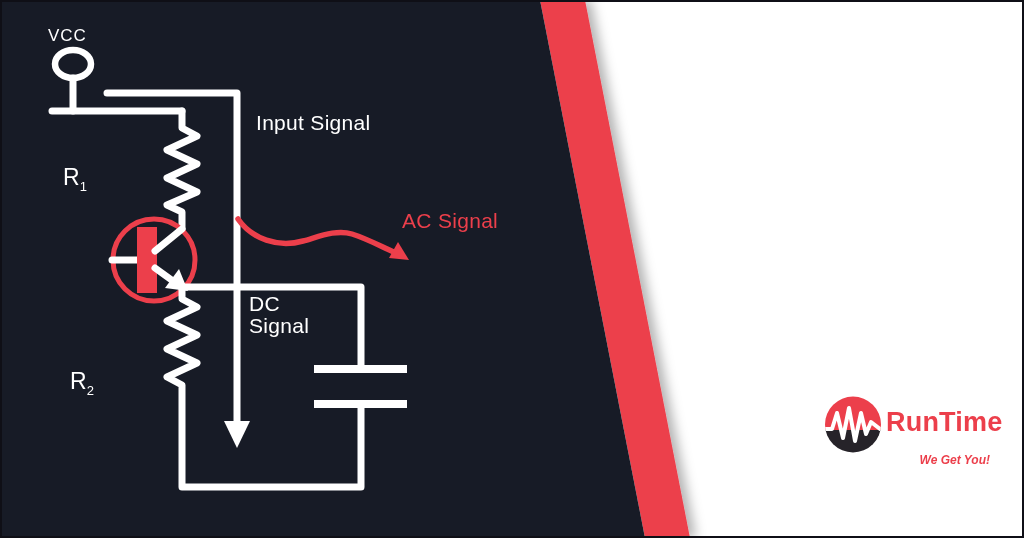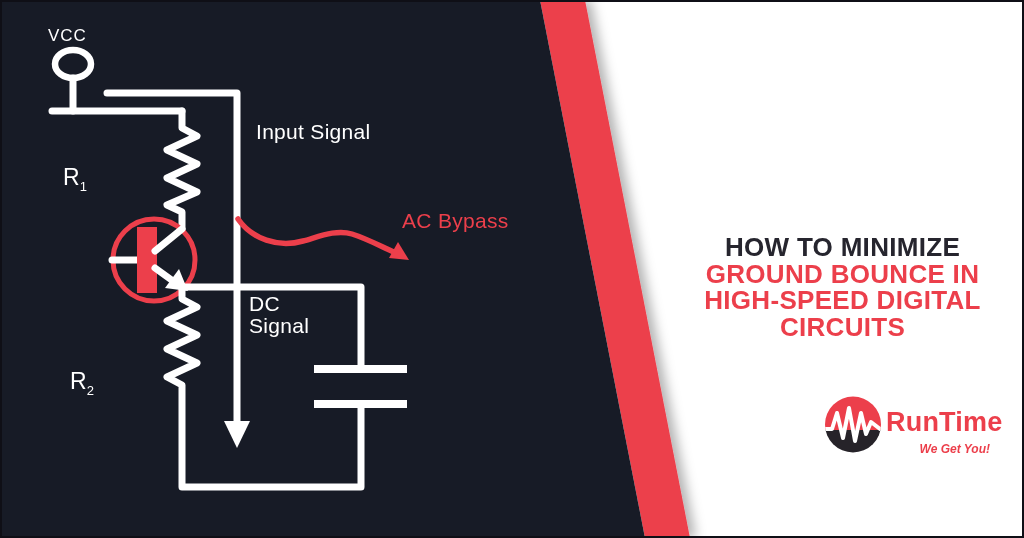--- a/index.html
+++ b/index.html
@@ -39,21 +39,21 @@
     position:absolute;left:670px;top:234px;width:345px;text-align:center;z-index:5;
     font-weight:bold;font-size:26px;line-height:26.5px;letter-spacing:.3px;
   }
   .title-line-dark{color:var(--title-dark);}
   .title-line-red{color:var(--accent-red);}
   
   .logo{position:absolute;left:824px;top:396px;z-index:5;display:flex;align-items:flex-start;}
   .logo-mark{width:58px;height:58px;}
   .logo-text{margin-left:4px;padding-top:13px;width:104px;}
   .brand-name{color:var(--accent-red);font-weight:bold;font-size:27px;line-height:27px;letter-spacing:.2px;}
-  .brand-tagline{color:var(--accent-red);font-weight:bold;font-style:italic;font-size:12px;text-align:right;margin-top:6px;}
+  .brand-tagline{color:var(--accent-red);font-weight:bold;font-style:italic;font-size:12px;text-align:right;margin-top:17px;}
 </style>
 </head>
 <body>
 
 <div class="frame">
 
   <svg class="layer" viewBox="0 0 1024 538">
     <defs>
       <filter id="bandShadow" x="-50%" y="-50%" width="200%" height="200%">
         <feDropShadow dx="6" dy="0" stdDeviation="6" flood-color="#000000" flood-opacity="0.3"></feDropShadow>
@@ -98,33 +98,27 @@
       <polygon class="red-fill" points="409,260 389,258 398,242"></polygon>
     </g>
   </svg>
 
   <div class="label lbl-vcc" style="left:48px;top:26px">VCC</div>
 
   <div class="label r-label" style="left:63px;top:164px"><span>R</span><sub>1</sub></div>
 
   <div class="label r-label" style="left:70px;top:368px"><span>R</span><sub>2</sub></div>
 
-  <div class="label lbl-signal" style="left:256px;top:120px">Input Signal</div>
+  <div class="label lbl-signal" style="left:256px;top:111px">Input Signal</div>
 
   <div class="label lbl-signal lbl-dc" style="left:249px;top:293px">DC Signal</div>
 
-  <div class="label lbl-signal lbl-red" style="left:402px;top:209px">AC Bypass</div>
+  <div class="label lbl-signal lbl-red" style="left:402px;top:209px">AC Signal</div>
 
 
-  <div class="title-block">
-    <div class="title-line-dark">HOW TO MINIMIZE</div>
-    <div class="title-line-red">GROUND BOUNCE IN</div>
-    <div class="title-line-red">HIGH-SPEED DIGITAL</div>
-    <div class="title-line-red">CIRCUITS</div>
-  </div>
 
   <div class="logo">
     <svg class="logo-mark" viewBox="0 0 58 58">
       <defs>
           <clipPath id="logoClip">
             <circle cx="29" cy="28.5" r="28"></circle>
           </clipPath>
         </defs>
       <g clip-path="url(#logoClip)">
         <rect x="0" y="0" width="58" height="34" class="red-fill"></rect>

